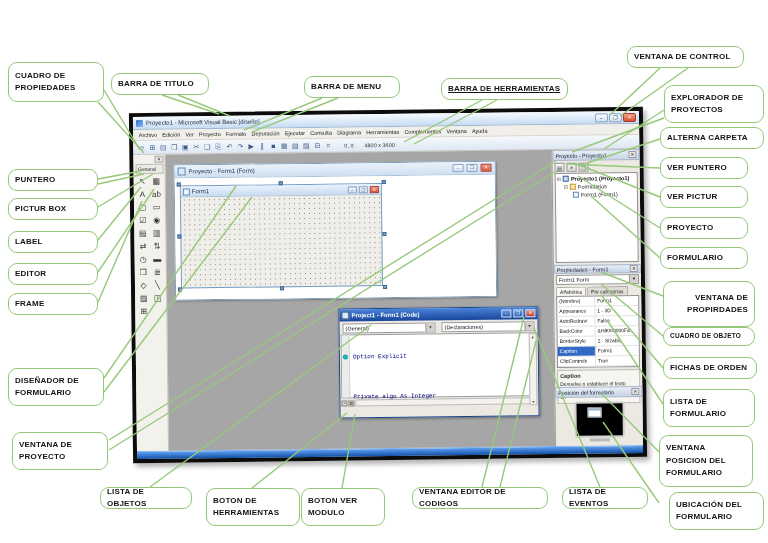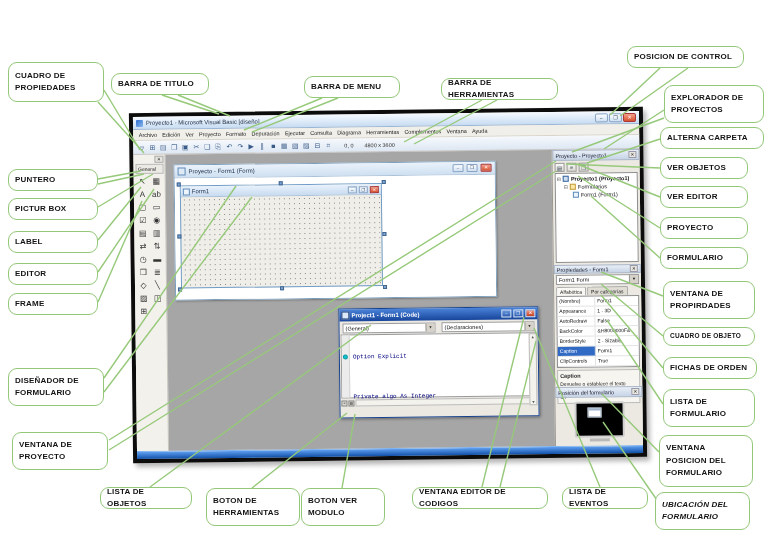--- a/index.html
+++ b/index.html
@@ -206,61 +206,61 @@
 
 <div class="callout" style="left:8px;top:62px;width:96px;height:40px;">
     <span>CUADRO DE PROPIEDADES</span>
   </div>
 <div class="callout" style="left:111px;top:73px;width:98px;height:22px;">
     <span>BARRA DE TITULO</span>
   </div>
 <div class="callout" style="left:304px;top:76px;width:96px;height:22px;">
     <span>BARRA DE MENU</span>
   </div>
-<div class="callout" style="left:441px;top:78px;width:117px;height:22px;">
+<div class="callout" style="left:441px;top:78px;width:127px;height:22px;text-decoration:underline;">
     <span>BARRA DE HERRAMIENTAS</span>
   </div>
 <div class="callout" style="left:627px;top:46px;width:117px;height:22px;">
-    <span>POSICION DE CONTROL</span>
+    <span>VENTANA DE CONTROL</span>
   </div>
 
 <div class="callout" style="left:664px;top:85px;width:100px;height:38px;">
     <span>EXPLORADOR DE PROYECTOS</span>
   </div>
 <div class="callout" style="left:660px;top:127px;width:104px;height:22px;">
     <span>ALTERNA CARPETA</span>
   </div>
 <div class="callout" style="left:660px;top:157px;width:88px;height:22px;">
-    <span>VER OBJETOS</span>
+    <span>VER PUNTERO</span>
   </div>
 <div class="callout" style="left:660px;top:186px;width:88px;height:22px;">
-    <span>VER EDITOR</span>
+    <span>VER PICTUR</span>
   </div>
 <div class="callout" style="left:660px;top:217px;width:88px;height:22px;">
     <span>PROYECTO</span>
   </div>
 <div class="callout" style="left:660px;top:247px;width:88px;height:22px;">
     <span>FORMULARIO</span>
   </div>
-<div class="callout" style="left:663px;top:281px;width:92px;height:38px;">
+<div class="callout" style="left:663px;top:281px;width:92px;height:46px;text-align:right;">
     <span>VENTANA DE PROPIRDADES</span>
   </div>
 <div class="callout small" style="left:663px;top:327px;width:92px;height:19px;">
     <span>CUADRO DE OBJETO</span>
   </div>
 <div class="callout" style="left:663px;top:357px;width:94px;height:22px;text-align:right;">
     <span>FICHAS DE ORDEN</span>
   </div>
 <div class="callout" style="left:663px;top:389px;width:92px;height:38px;">
     <span>LISTA DE FORMULARIO</span>
   </div>
 <div class="callout" style="left:659px;top:435px;width:94px;height:52px;">
     <span>VENTANA POSICION DEL FORMULARIO</span>
   </div>
-<div class="callout" style="left:655px;top:492px;width:95px;height:38px;font-style:italic;">
+<div class="callout" style="left:669px;top:492px;width:95px;height:38px;">
     <span>UBICACIÓN DEL FORMULARIO</span>
   </div>
 
 <div class="callout" style="left:8px;top:169px;width:90px;height:22px;">
     <span>PUNTERO</span>
   </div>
 <div class="callout" style="left:8px;top:198px;width:90px;height:22px;">
     <span>PICTUR BOX</span>
   </div>
 <div class="callout" style="left:8px;top:231px;width:90px;height:22px;">

